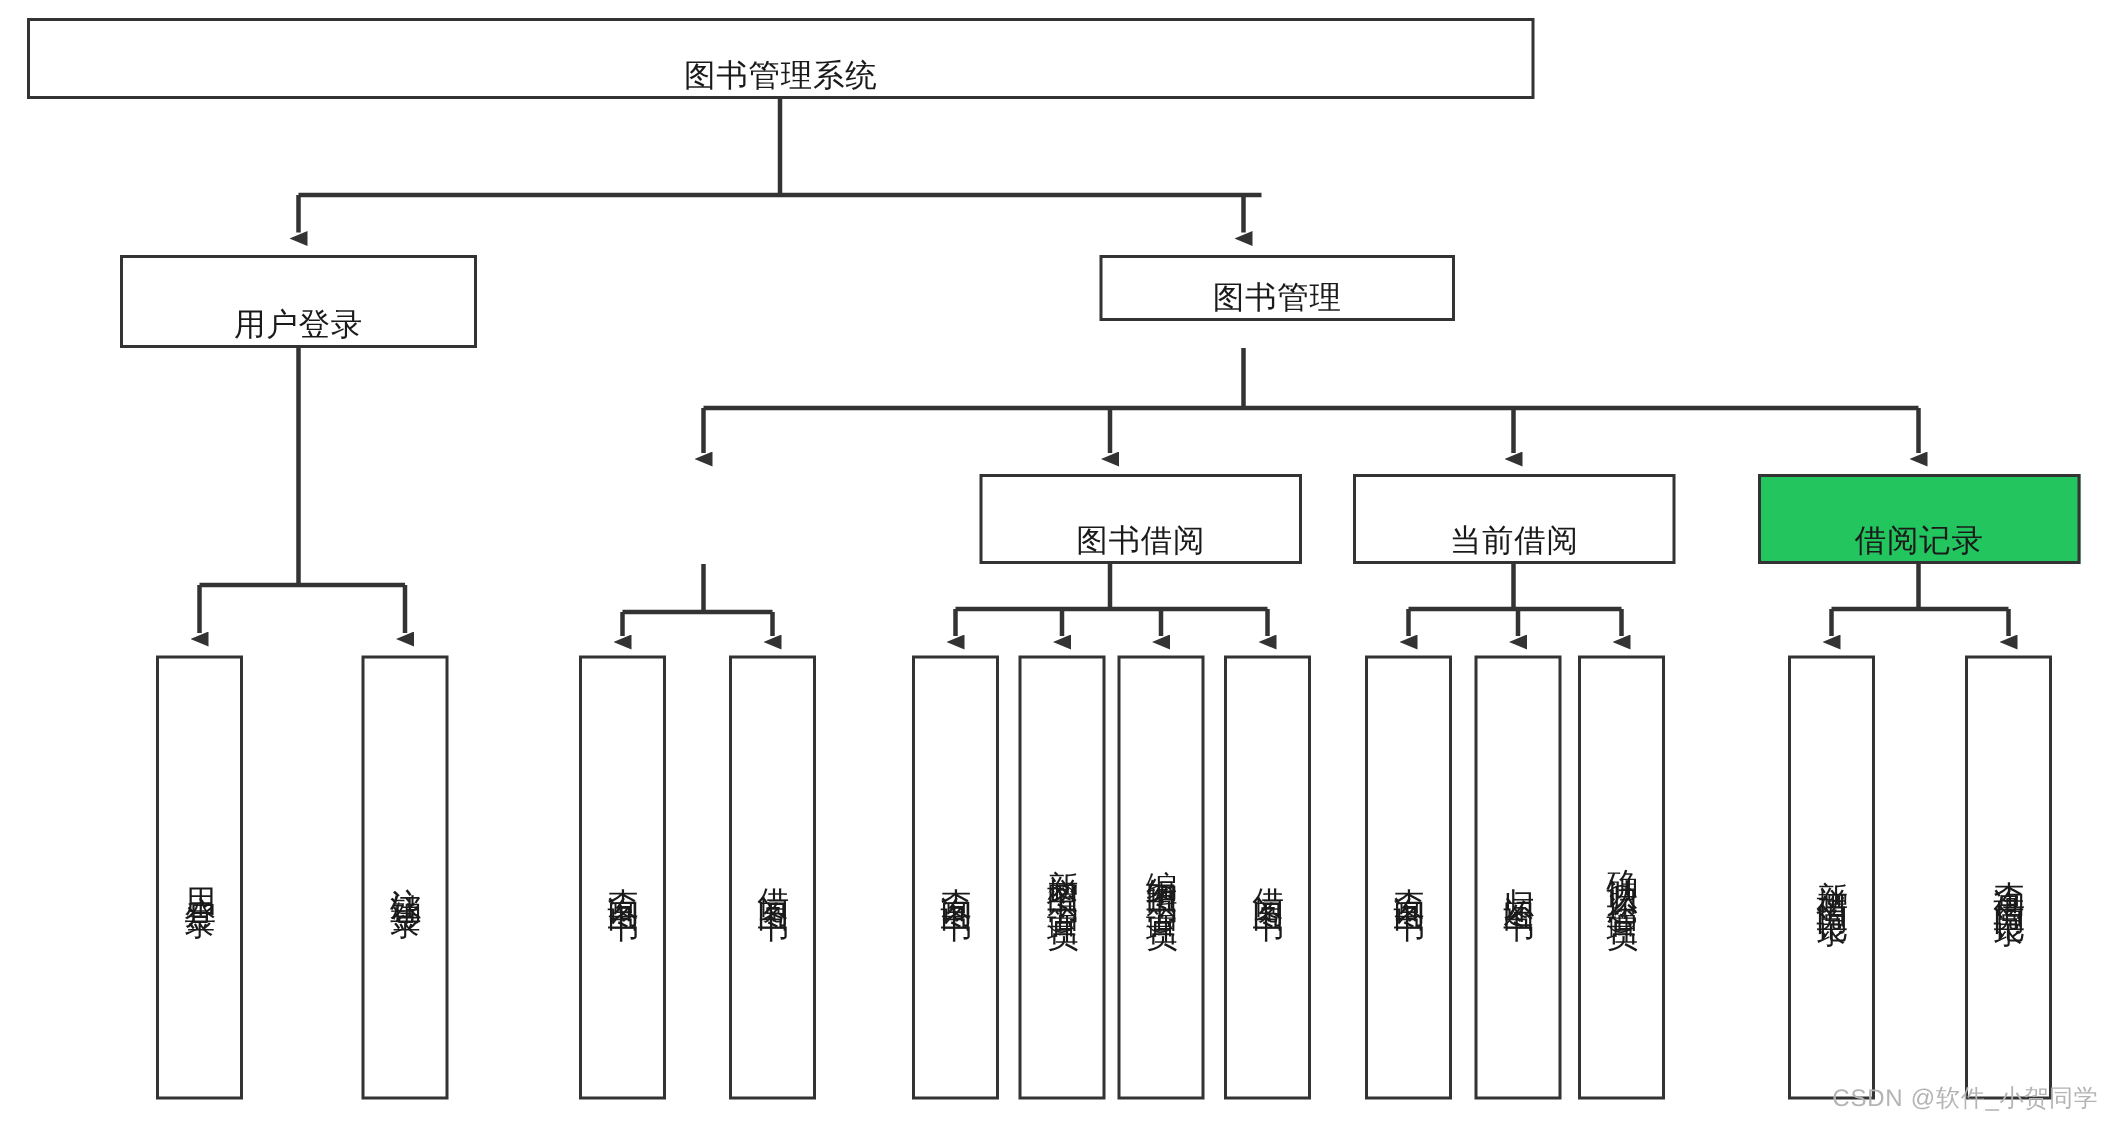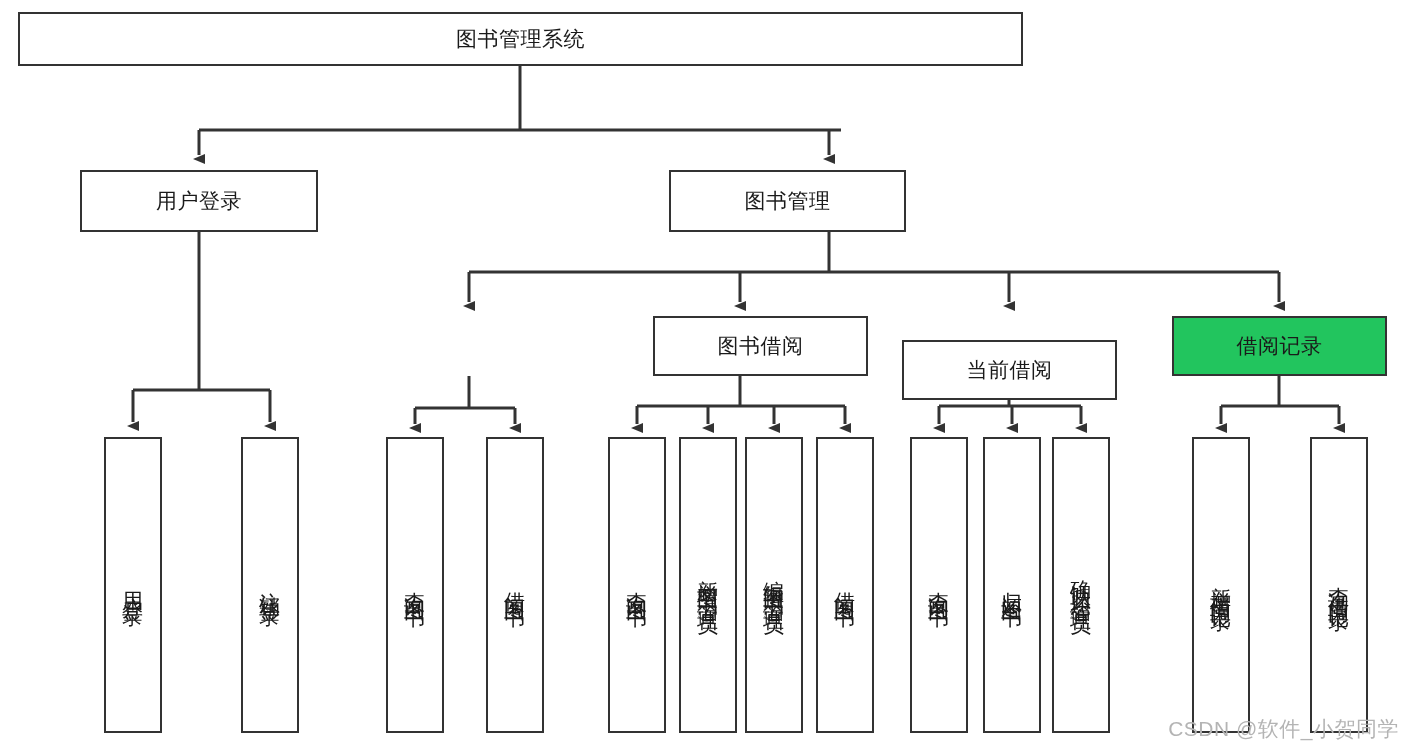--- a/index.html
+++ b/index.html
@@ -32,40 +32,41 @@
     background: #ffffff;
     border: 2px solid #333333;
     display: flex;
     align-items: center;
     justify-content: center;
     color: #1a1a1a;
   }
   .node.horiz {
     font-size: 21px;
     letter-spacing: 0.5px;
+    align-items: flex-end;
   }
   .node.vert {
     writing-mode: vertical-rl;
     text-orientation: upright;
     font-size: 21px;
     letter-spacing: 5px;
     line-height: 1;
     padding: 6px 0;
   }
   .node.vert .vlabel {
     writing-mode: vertical-rl;
     text-orientation: upright;
     display: block;
     white-space: nowrap;
   }
   .watermark {
     position: absolute;
     right: 6px;
     bottom: 4px;
-    font-size: 21px;
+    font-size: 16px;
     color: #b4b4b4;
     letter-spacing: 0.5px;
     white-space: nowrap;
   }
 </style>
 </head>
 <body>
 
 <div id="canvas" style="background: rgb(255, 255, 255);">
 
@@ -119,28 +120,28 @@
     </g>
   </svg>
 
   <div class="node horiz" style="left: 18px; top: 12px; width: 1005px; height: 54px; border-color: rgb(51, 51, 51); color: rgb(26, 26, 26); background: rgb(255, 255, 255);">
     <span>图书管理系统</span>
   </div>
 
   <div class="node horiz" style="left: 80px; top: 170px; width: 238px; height: 62px; border-color: rgb(51, 51, 51); color: rgb(26, 26, 26); background: rgb(255, 255, 255);">
     <span>用户登录</span>
   </div>
-  <div class="node horiz" style="left: 669px; top: 170px; width: 237px; height: 62px; border-color: rgb(51, 51, 51); color: rgb(26, 26, 26); background: rgb(255, 255, 255);">
+  <div class="node horiz" style="left: 733px; top: 170px; width: 237px; height: 44px; border-color: rgb(51, 51, 51); color: rgb(26, 26, 26); background: rgb(255, 255, 255);">
     <span>图书管理</span>
   </div>
 
   <div class="node horiz" style="left: 633px; top: 316px; width: 215px; height: 60px; border-color: rgb(51, 51, 51); color: rgb(26, 26, 26); background: rgb(255, 255, 255); margin-left: 20px;">
     <span>图书借阅</span>
   </div>
-  <div class="node horiz" style="left: 902px; top: 316px; width: 215px; height: 60px; border-color: rgb(51, 51, 51); color: rgb(26, 26, 26); background: rgb(255, 255, 255); margin-top: 24px;">
+  <div class="node horiz" style="left: 902px; top: 316px; width: 215px; height: 60px; border-color: rgb(51, 51, 51); color: rgb(26, 26, 26); background: rgb(255, 255, 255);">
     <span>当前借阅</span>
   </div>
   <div class="node horiz" style="left: 1172px; top: 316px; width: 215px; height: 60px; border-color: rgb(51, 51, 51); color: rgb(26, 26, 26); background: #22c55e;">
     <span>借阅记录</span>
   </div>
 
   <div class="node vert" style="left: 104px; top: 437px; width: 58px; height: 296px; border-color: rgb(51, 51, 51); color: rgb(26, 26, 26); background: rgb(255, 255, 255);">
     <span class="vlabel">用户登录</span>
   </div>
   <div class="node vert" style="left: 241px; top: 437px; width: 58px; height: 296px; border-color: rgb(51, 51, 51); color: rgb(26, 26, 26); background: rgb(255, 255, 255);">

